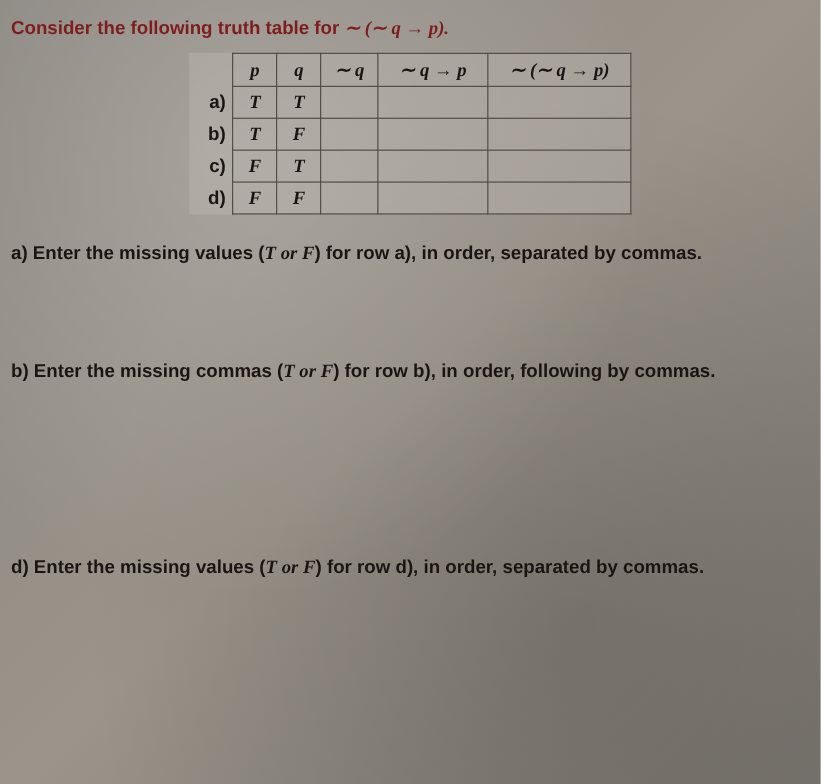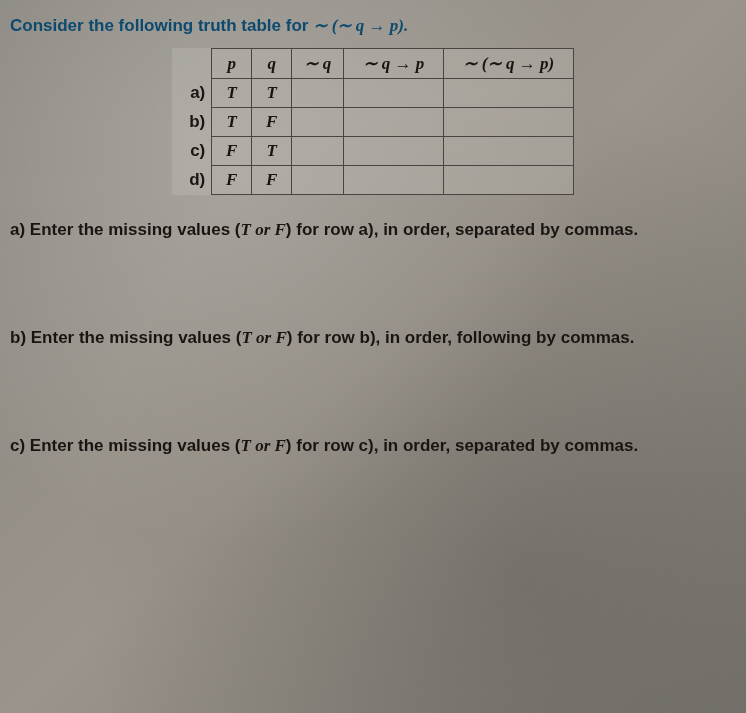--- a/index.html
+++ b/index.html
@@ -19,21 +19,21 @@
       top: 0; left: 0; right: 0; bottom: 0;
       background: radial-gradient(ellipse at 30% 20%, rgba(255,255,255,0.2) 0%, transparent 50%),
                   radial-gradient(ellipse at 70% 80%, rgba(0,0,0,0.15) 0%, transparent 60%);
       pointer-events: none;
     }
     .content { position: relative; z-index: 1; }
     .intro {
       font-size: 17px;
       font-weight: bold;
       margin-bottom: 12px;
-      color: #0c4a6e;
+      color: #7f1d1d;
     }
     .table-wrap {
       display: flex;
       justify-content: center;
       margin-bottom: 25px;
     }
     table {
       border-collapse: collapse;
       background: rgba(200,195,188,0.3);
     }
@@ -127,23 +127,23 @@
     </tbody>
       </table>
   </div>
 
   <div class="question">
     <span>a) Enter the missing values (</span><span class="italic">T or F</span><span>) for row a), in order, separated by commas.</span>
   </div>
   <div class="answer-area"></div>
 
   <div class="question">
-    <span>b) Enter the missing values (</span><span class="italic">T or F</span><span>) for row b), in order, following by commas.</span>
-  </div>
-  <div class="answer-area"></div>
-
-  <div class="question">
-    <span>c) Enter the missing values (</span><span class="italic">T or F</span><span>) for row c), in order, separated by commas.</span>
+    <span>b) Enter the missing commas (</span><span class="italic">T or F</span><span>) for row b), in order, following by commas.</span>
   </div>
   <div class="answer-area"></div>
 
   <div class="answer-area"></div>
+
+  <div class="question">
+    <span>d) Enter the missing values (</span><span class="italic">T or F</span><span>) for row d), in order, separated by commas.</span>
+  </div>
+  <div class="answer-area"></div>
 </div>
 
 </body></html>

